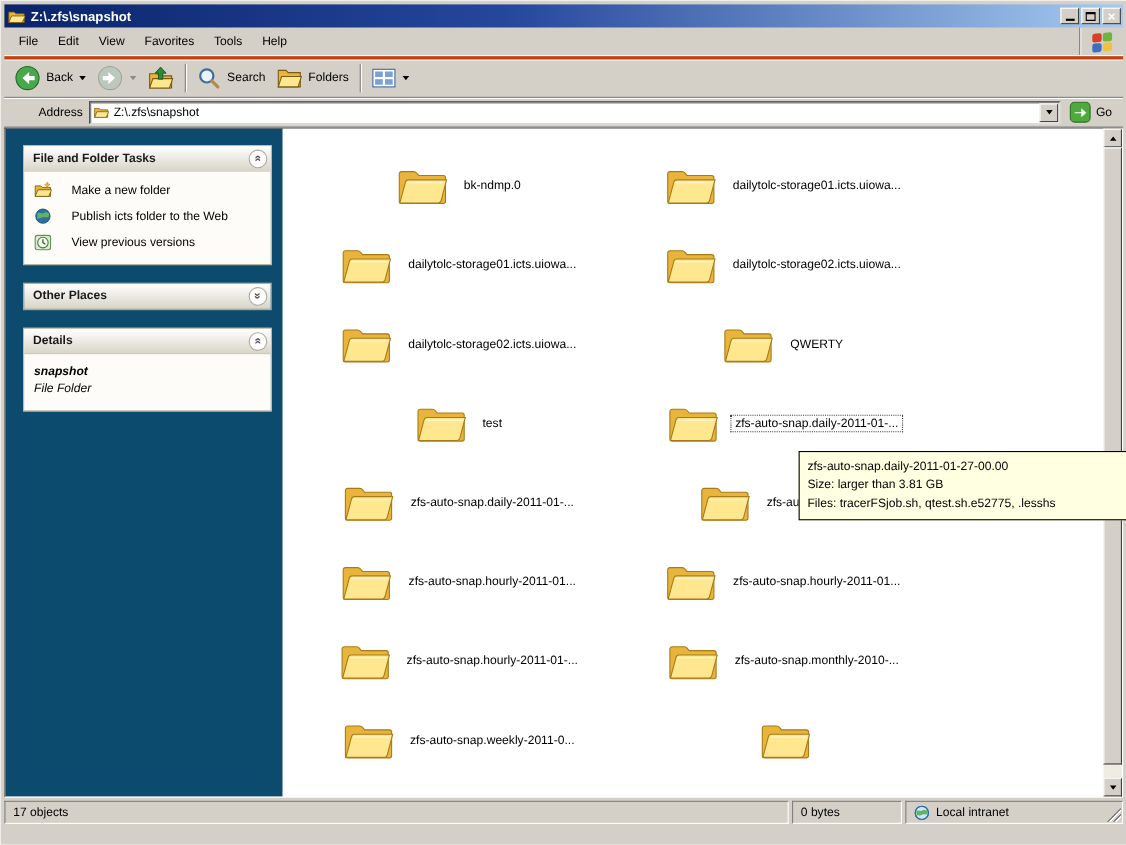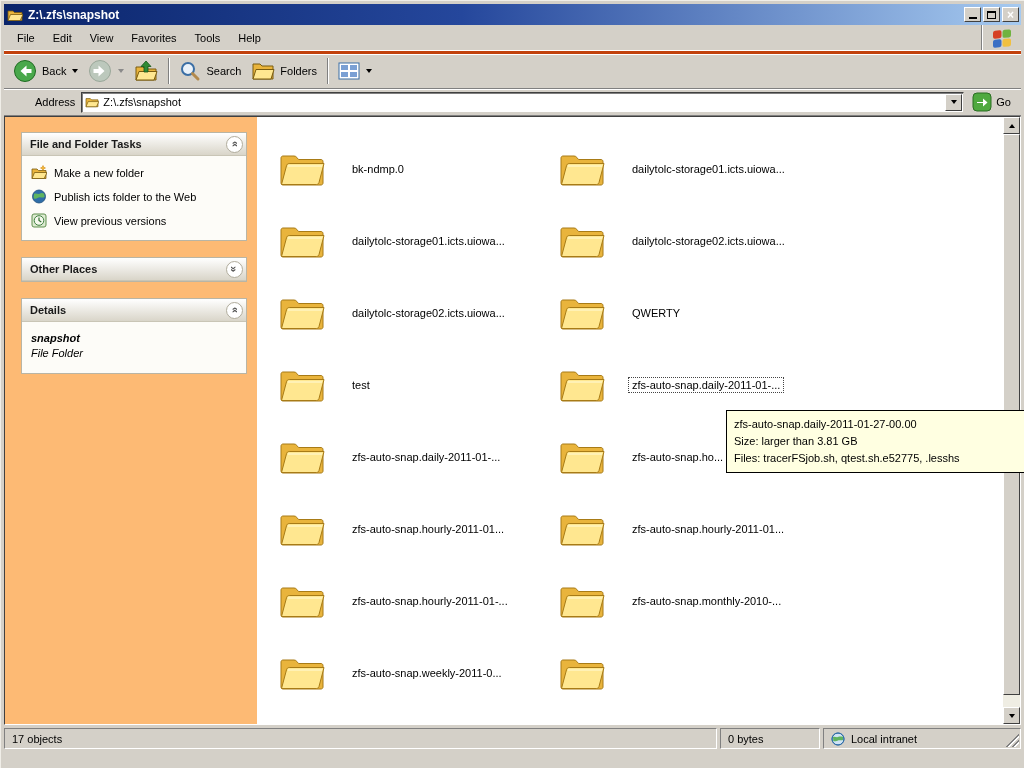--- a/index.html
+++ b/index.html
@@ -56,41 +56,41 @@
                 display:flex; align-items:center; justify-content:center; }
   .drop-caret { width:0; height:0; border-left:3px solid transparent; border-right:3px solid transparent;
                 border-top:4px solid #000; }
   .go-btn { display:flex; align-items:center; gap:4px; padding:2px 6px 2px 2px; }
 
   
   .body { flex:1; min-height:0; display:flex; background:#fff;
           border:1px solid; border-color:#404040 #FFFFFF #FFFFFF #404040; }
 
   
-  .sidebar { width:252px; flex:0 0 auto; background:#fdba74; padding:15px 10px 0 16px; overflow:hidden; }
+  .sidebar { width:252px; flex:0 0 auto; background:#0c4a6e; padding:15px 10px 0 16px; overflow:hidden; }
   .panel { border:1px solid #B9B5A5; margin-bottom:16px; background:#FDFCF8; }
   .panel-header { height:23px; display:flex; align-items:center; padding:0 3px 0 8px;
                   background:linear-gradient(#FFFFFF,#D9D5C9); border-bottom:1px solid #C9C5B6;
                   font-weight:bold; color:#1a1a1a; }
   .chevron { margin-left:auto; width:17px; height:17px; border-radius:50%; background:#fff;
              border:1px solid #B0AC9C; display:flex; align-items:center; justify-content:center;
              font-weight:bold; font-size:11px; color:#555; }
   .chev-up { transform:rotate(-90deg); display:inline-block; }
   .chev-down { transform:rotate(90deg); display:inline-block; }
   .panel-body { padding:10px 8px 12px 9px; display:flex; flex-direction:column; gap:10px; }
-  .task { display:flex; gap:7px; align-items:flex-start; line-height:14px; }
+  .task { display:flex; gap:18px; align-items:flex-start; line-height:14px; }
   .task-icon { width:16px; height:15px; flex:0 0 auto; margin-top:-1px; }
   .details-body { padding:10px 8px 14px 9px;font-style:italic; }
   .details-name { font-weight:bold; margin-bottom:3px; }
 
   
   .main { flex:1; min-width:0; position:relative; background:#fff; overflow:hidden; }
   .file-grid { position:absolute; top:16px; left:22px; display:grid;
                grid-template-columns:280px 310px; grid-auto-rows:72px; }
-  .file-item { display:flex; align-items:center; gap:23px; }
+  .file-item { display:flex; align-items:center; gap:11px;justify-content:center; }
   .folder-icon { width:46px; height:38px; flex:0 0 auto; }
   .file-label { padding:1px 3px; border:1px solid transparent; white-space:nowrap; }
   .file-item.selected .file-label { border:1px dotted #444; }
 
   
   .tooltip { position:absolute; left:725px; top:409px; width:330px; z-index:40;
              background:#FFFFE1; border:1px solid #000; padding:5px 7px;
              line-height:17px; white-space:nowrap; overflow:hidden; }
 
   

